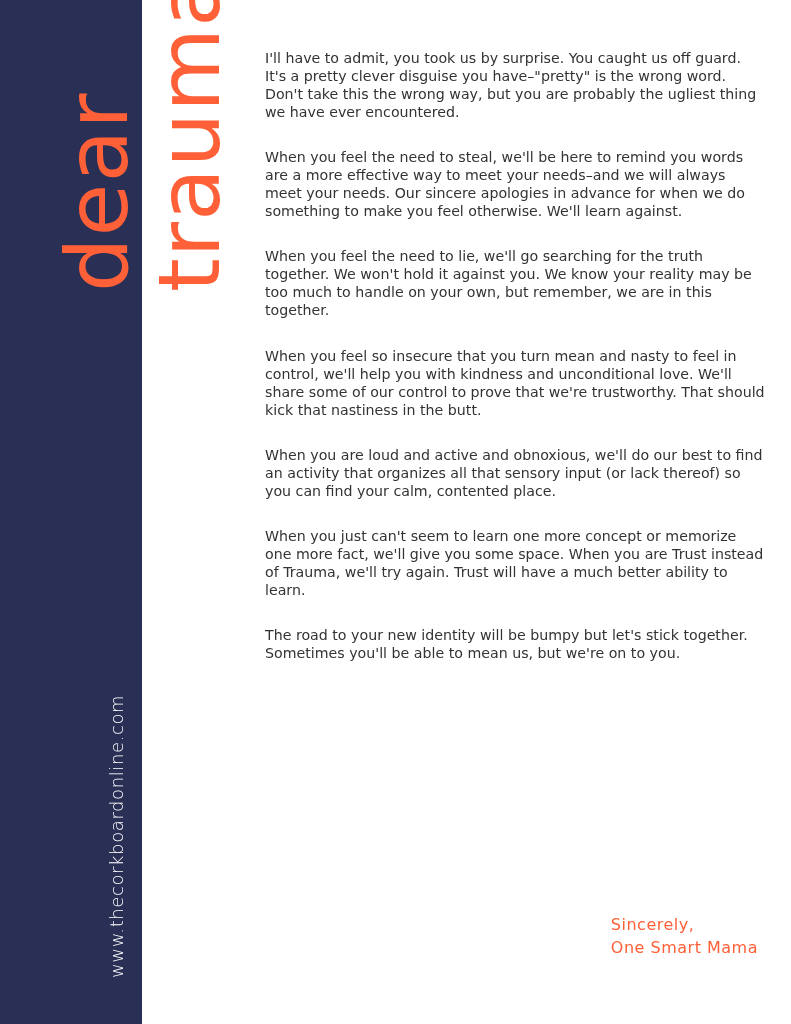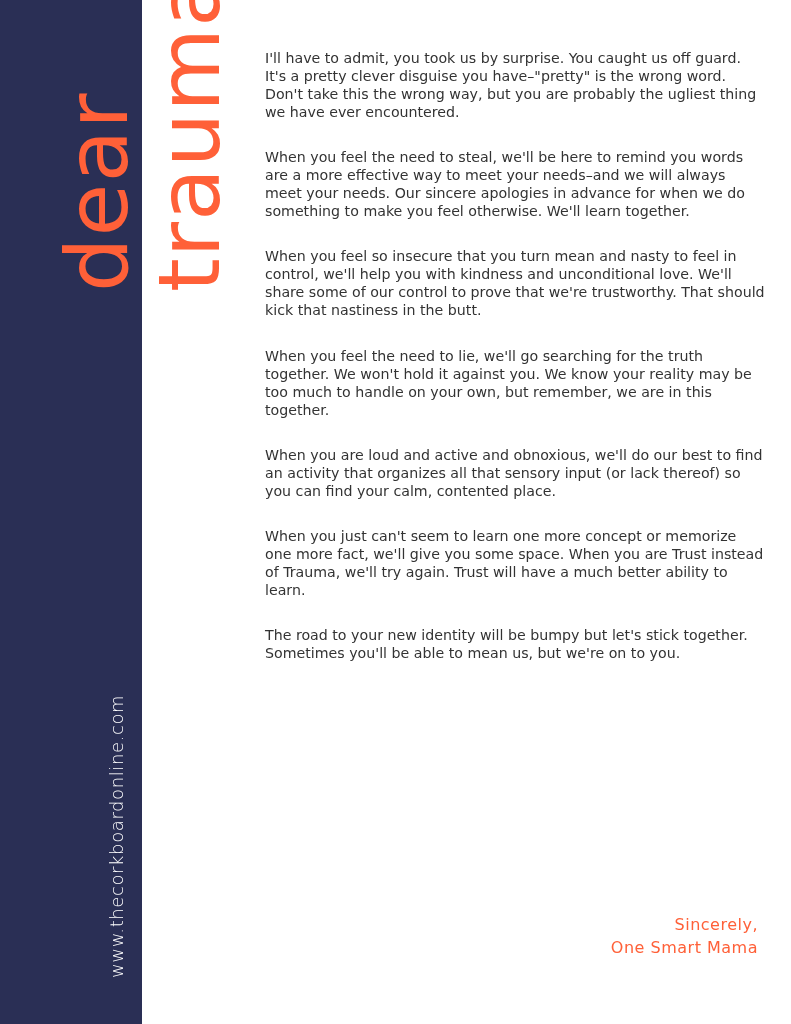--- a/index.html
+++ b/index.html
@@ -5,35 +5,35 @@
   html, body { margin:0; padding:0; }
   body { width:791px; height:1024px; position:relative; background:#ffffff; overflow:hidden;
          font-family:"Liberation Sans", sans-serif; }
   .sidebar { position:absolute; left:0; top:0; width:142px; height:1024px; background:#2a2f55; }
   .rot { position:absolute; transform-origin:left top; transform:rotate(-90deg); white-space:nowrap; }
   .dear { color:#ff6038; font-size:86px; left:54px; top:292px; letter-spacing:1px; font-family:"DejaVu Sans", sans-serif; line-height:1; }
   .trauma { color:#ff6038; font-size:86px; left:146px; top:292px; letter-spacing:1px; font-family:"DejaVu Sans", sans-serif; line-height:1; }
   .url { color:#ffffff; font-size:18px; left:108px; top:978px; letter-spacing:0.6px; font-family:"DejaVu Sans", sans-serif; font-weight:300; line-height:1; }
   .letter { position:absolute; left:265px; top:49px; width:500px; color:#333333; font-size:14.2px; line-height:18px; font-family:"DejaVu Sans", sans-serif; }
   .letter p { margin:0 0 27.2px 0; }
-  .sign { position:absolute; right:33px; top:913px; text-align:right; color:#ff6038; font-size:16px; line-height:23px; font-family:"DejaVu Sans", sans-serif; letter-spacing:0.5px; }
+  .sign { position:absolute; right:33px; top:913px; text-align:left; color:#ff6038; font-size:16px; line-height:23px; font-family:"DejaVu Sans", sans-serif; letter-spacing:0.5px; }
 </style>
 </head>
 <body>
 
 <div class="sidebar"></div>
 <div class="rot dear">dear</div>
 <div class="rot trauma">trauma,</div>
 <div class="rot url">www.thecorkboardonline.com</div>
 
 <div class="letter">
   <p>I'll have to admit, you took us by surprise. You caught us off guard. It's a pretty clever disguise you have–"pretty" is the wrong word. Don't take this the wrong way, but you are probably the ugliest thing we have ever encountered.</p>
-  <p>When you feel the need to steal, we'll be here to remind you words are a more effective way to meet your needs–and we will always meet your needs. Our sincere apologies in advance for when we do something to make you feel otherwise. We'll learn together.</p>
+  <p>When you feel the need to steal, we'll be here to remind you words are a more effective way to meet your needs–and we will always meet your needs. Our sincere apologies in advance for when we do something to make you feel otherwise. We'll learn against.</p>
+  <p>When you feel the need to lie, we'll go searching for the truth together. We won't hold it against you. We know your reality may be too much to handle on your own, but remember, we are in this together.</p>
   <p>When you feel so insecure that you turn mean and nasty to feel in control, we'll help you with kindness and unconditional love. We'll share some of our control to prove that we're trustworthy. That should kick that nastiness in the butt.</p>
-  <p>When you feel the need to lie, we'll go searching for the truth together. We won't hold it against you. We know your reality may be too much to handle on your own, but remember, we are in this together.</p>
   <p>When you are loud and active and obnoxious, we'll do our best to find an activity that organizes all that sensory input (or lack thereof) so you can find your calm, contented place.</p>
   <p>When you just can't seem to learn one more concept or memorize one more fact, we'll give you some space. When you are Trust instead of Trauma, we'll try again. Trust will have a much better ability to learn.</p>
   <p>The road to your new identity will be bumpy but let's stick together. Sometimes you'll be able to mean us, but we're on to you.</p>
 </div>
 
 <div class="sign">
   <div>Sincerely,</div>
   <div>One Smart Mama</div>
 </div>
 

